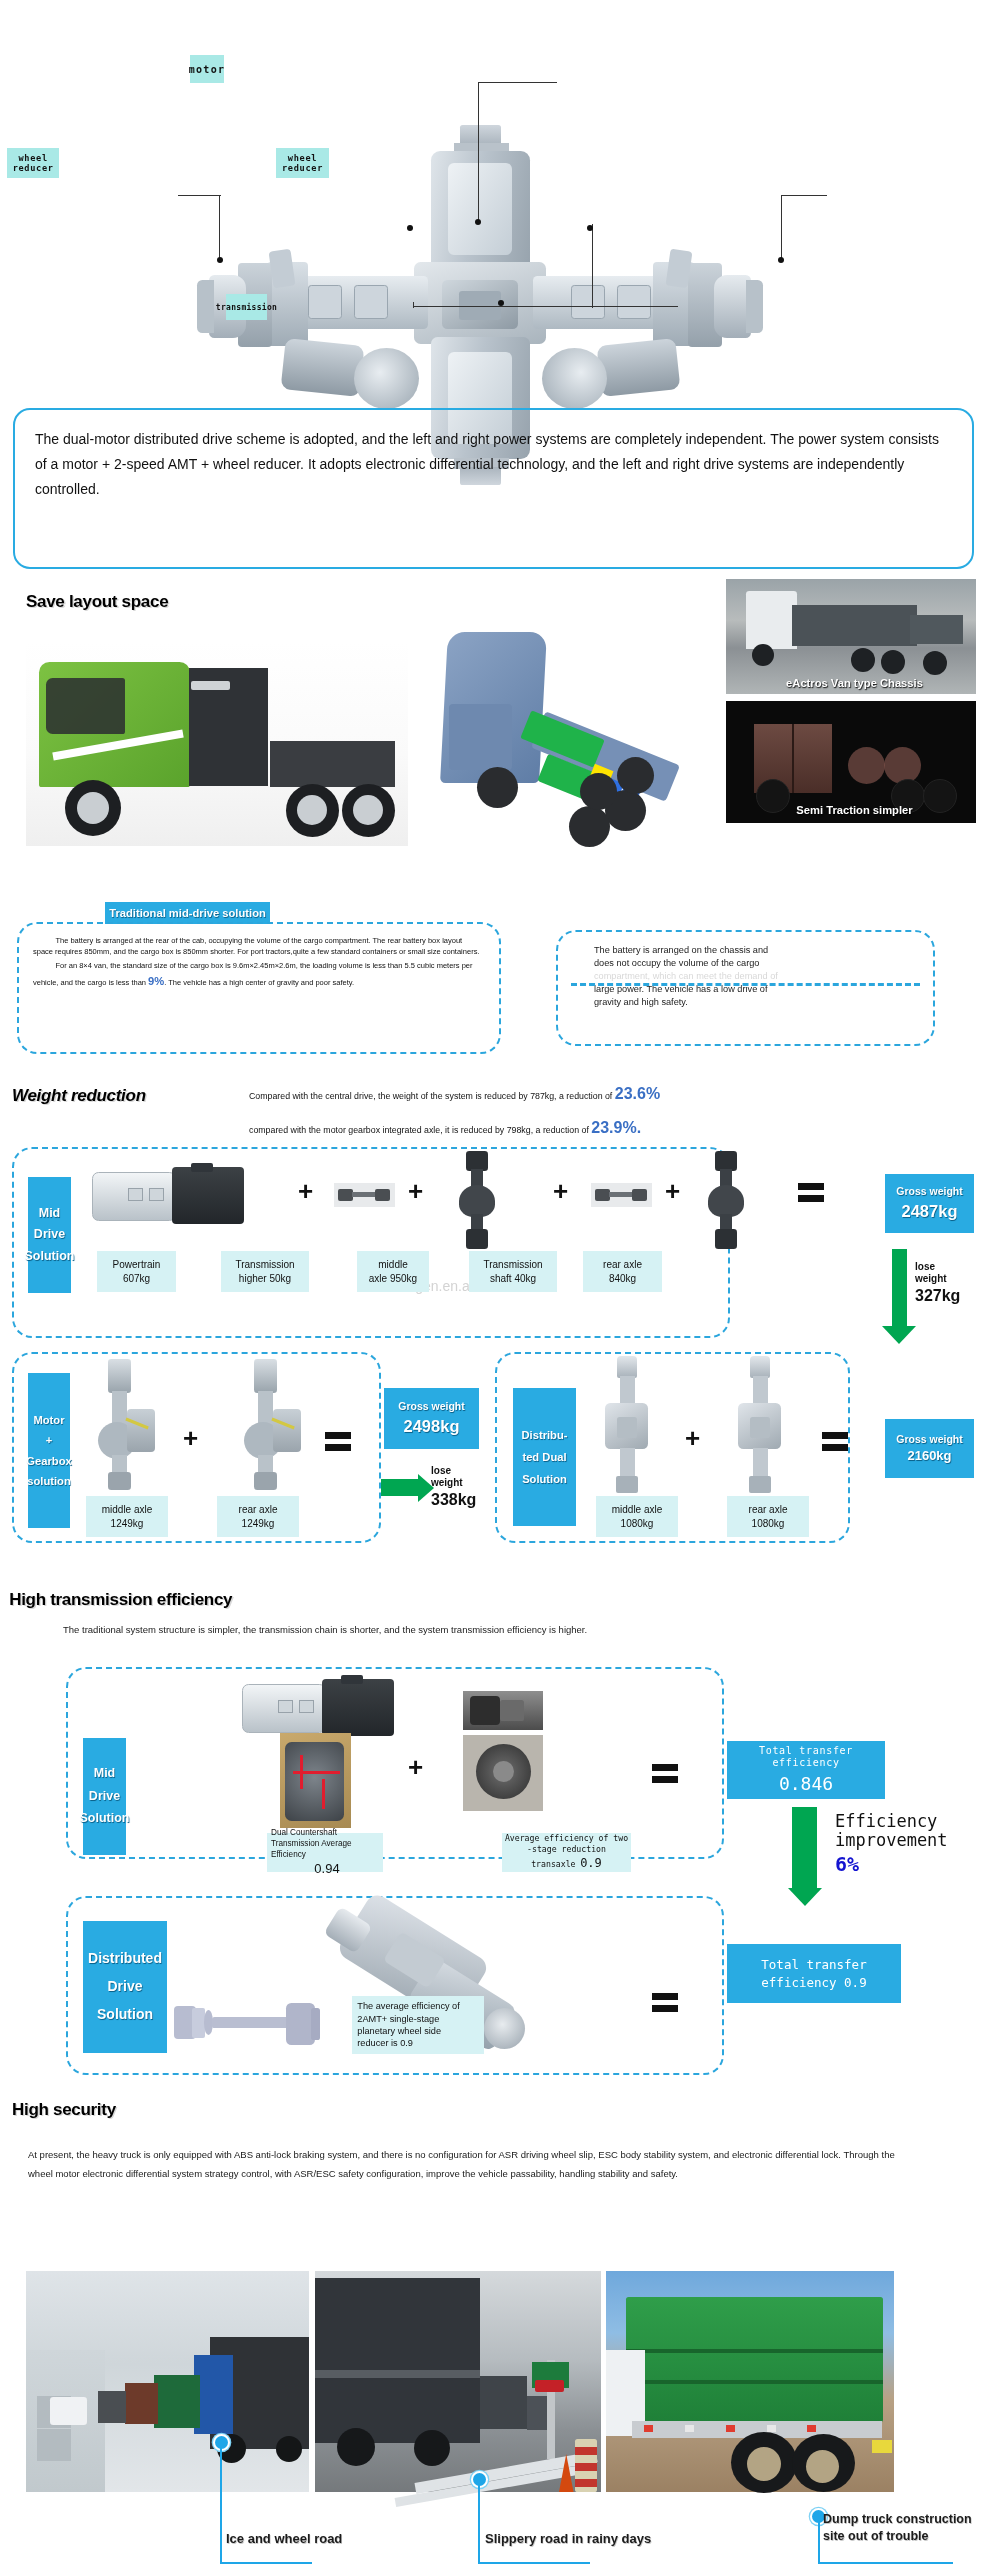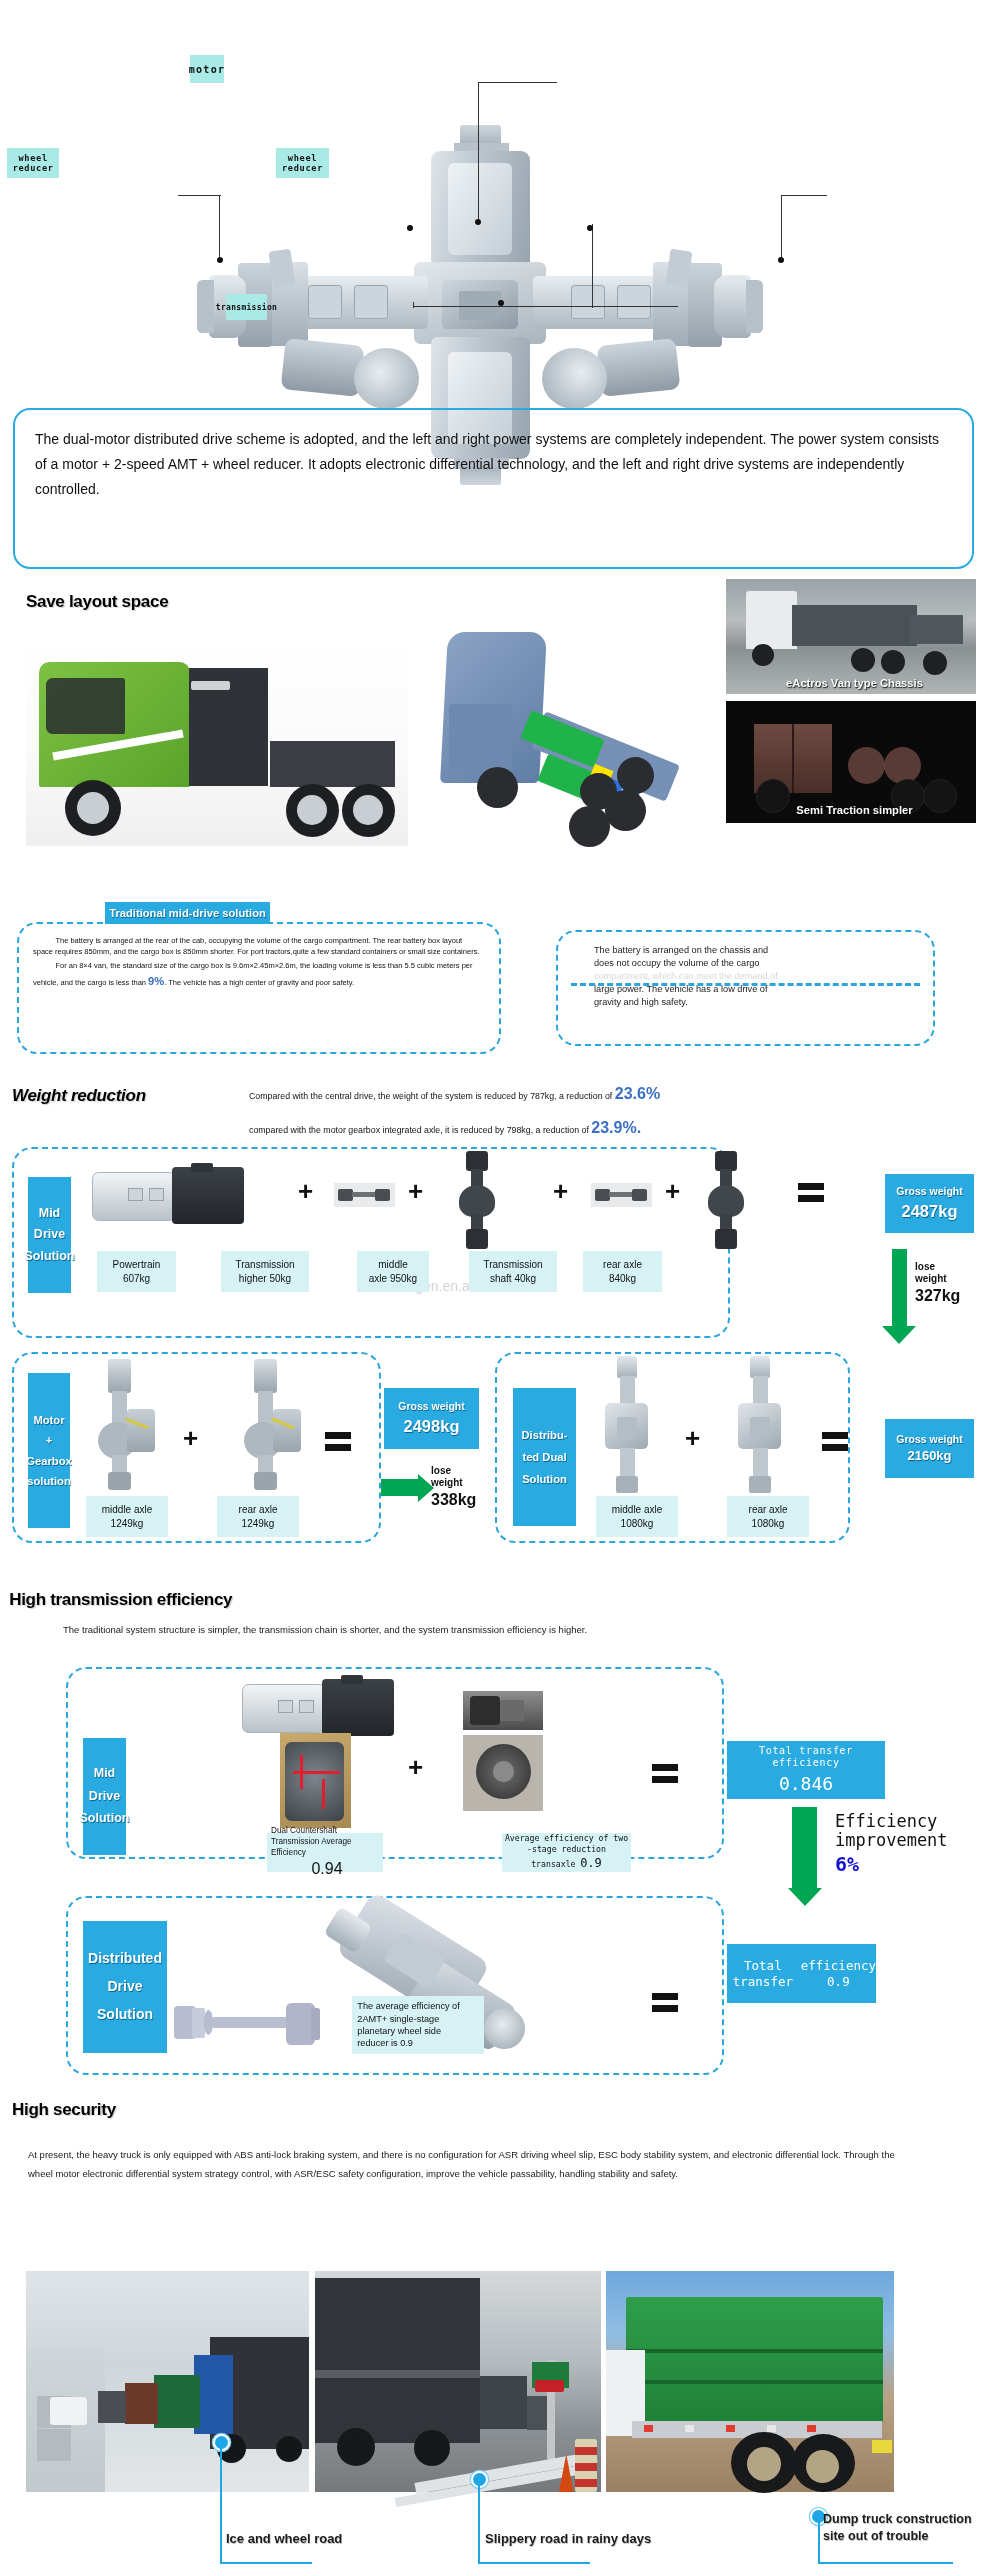--- a/index.html
+++ b/index.html
@@ -494,21 +494,21 @@
 
 <div class="equals-sign abs" data-name="equals-icon-4" style="left:652px;top:1764px;">
     <i></i>
     <i></i>
   </div>
 
 <div class="pale-chip abs" data-name="dual-countershaft-chip" style="left:267px;top:1833px;width:116px;height:39px;align-items:flex-start;font-size:8.2px;padding-left:4px;">
   <span data-name="dual-countershaft-chip-l1">Dual Countershaft</span>
   <span data-name="dual-countershaft-chip-l2">Transmission Average</span>
   <span data-name="dual-countershaft-chip-l3">Efficiency</span>
-  <span style="font-size:16px;align-self:center;" data-name="dual-countershaft-chip-value">0.94</span>
+  <span style="font-size:13px;align-self:center;" data-name="dual-countershaft-chip-value">0.94</span>
 </div>
 
 <div class="pale-chip abs" data-name="two-stage-reduction-chip" style="left:502px;top:1833px;width:129px;height:39px;font-size:8.2px;font-family:'DejaVu Sans Mono', monospace;">
   <span data-name="two-stage-reduction-chip-l1">Average efficiency of two</span>
   <span data-name="two-stage-reduction-chip-l2">-stage reduction</span>
   <span data-name="two-stage-reduction-chip-l3-row" style="display:flex;gap:4.6px;align-items:baseline;">
     <span data-name="two-stage-reduction-chip-l3">transaxle</span>
     <span style="font-size:12px;" data-name="two-stage-reduction-chip-value">0.9</span>
   </span>
 </div>
@@ -555,21 +555,21 @@
   <span data-name="wheel-side-reducer-chip-l2">2AMT+ single-stage</span>
   <span data-name="wheel-side-reducer-chip-l3">planetary wheel side</span>
   <span data-name="wheel-side-reducer-chip-l4">reducer is 0.9</span>
 </div>
 
 <div class="equals-sign abs" data-name="equals-icon-5" style="left:652px;top:1993px;">
     <i></i>
     <i></i>
   </div>
 
-<div class="blue-chip abs" data-name="total-transfer-efficiency-chip-2" style="left:727px;top:1944px;width:149px;height:59px;flex-direction:row;gap:2px;font-weight:normal;font-family:'DejaVu Sans Mono', monospace;">
+<div class="blue-chip abs" data-name="total-transfer-efficiency-chip-2" style="left:727px;top:1944px;width:174px;height:59px;flex-direction:column;gap:2px;font-weight:normal;font-family:'DejaVu Sans Mono', monospace;">
   <span style="font-size:12.5px;" data-name="total-transfer-efficiency-label-2">Total transfer</span>
   <span style="font-size:12.5px;" data-name="total-transfer-efficiency-value-2">efficiency 0.9</span>
 </div>
 
 <div class="section-head abs" data-name="security-heading" style="left:12px;top:2100px;">High security</div>
 
 <div class="abs body-text" data-name="security-text" style="left:28px;top:2145px;width:882px;line-height:2.05;">At present, the heavy truck is only equipped with ABS anti-lock braking system, and there is no configuration for ASR driving wheel slip, ESC body stability system, and electronic differential lock. Through the wheel motor electronic differential system strategy control, with ASR/ESC safety configuration, improve the vehicle passability, handling stability and safety.</div>
 
 <div class="photo abs" data-name="ice-snow-road-photo" style="left:26px;top:2271px;width:283px;height:221px;
      background:linear-gradient(180deg,#dfe4e8 0%,#cfd6da 42%,#e2e6e9 100%);">

